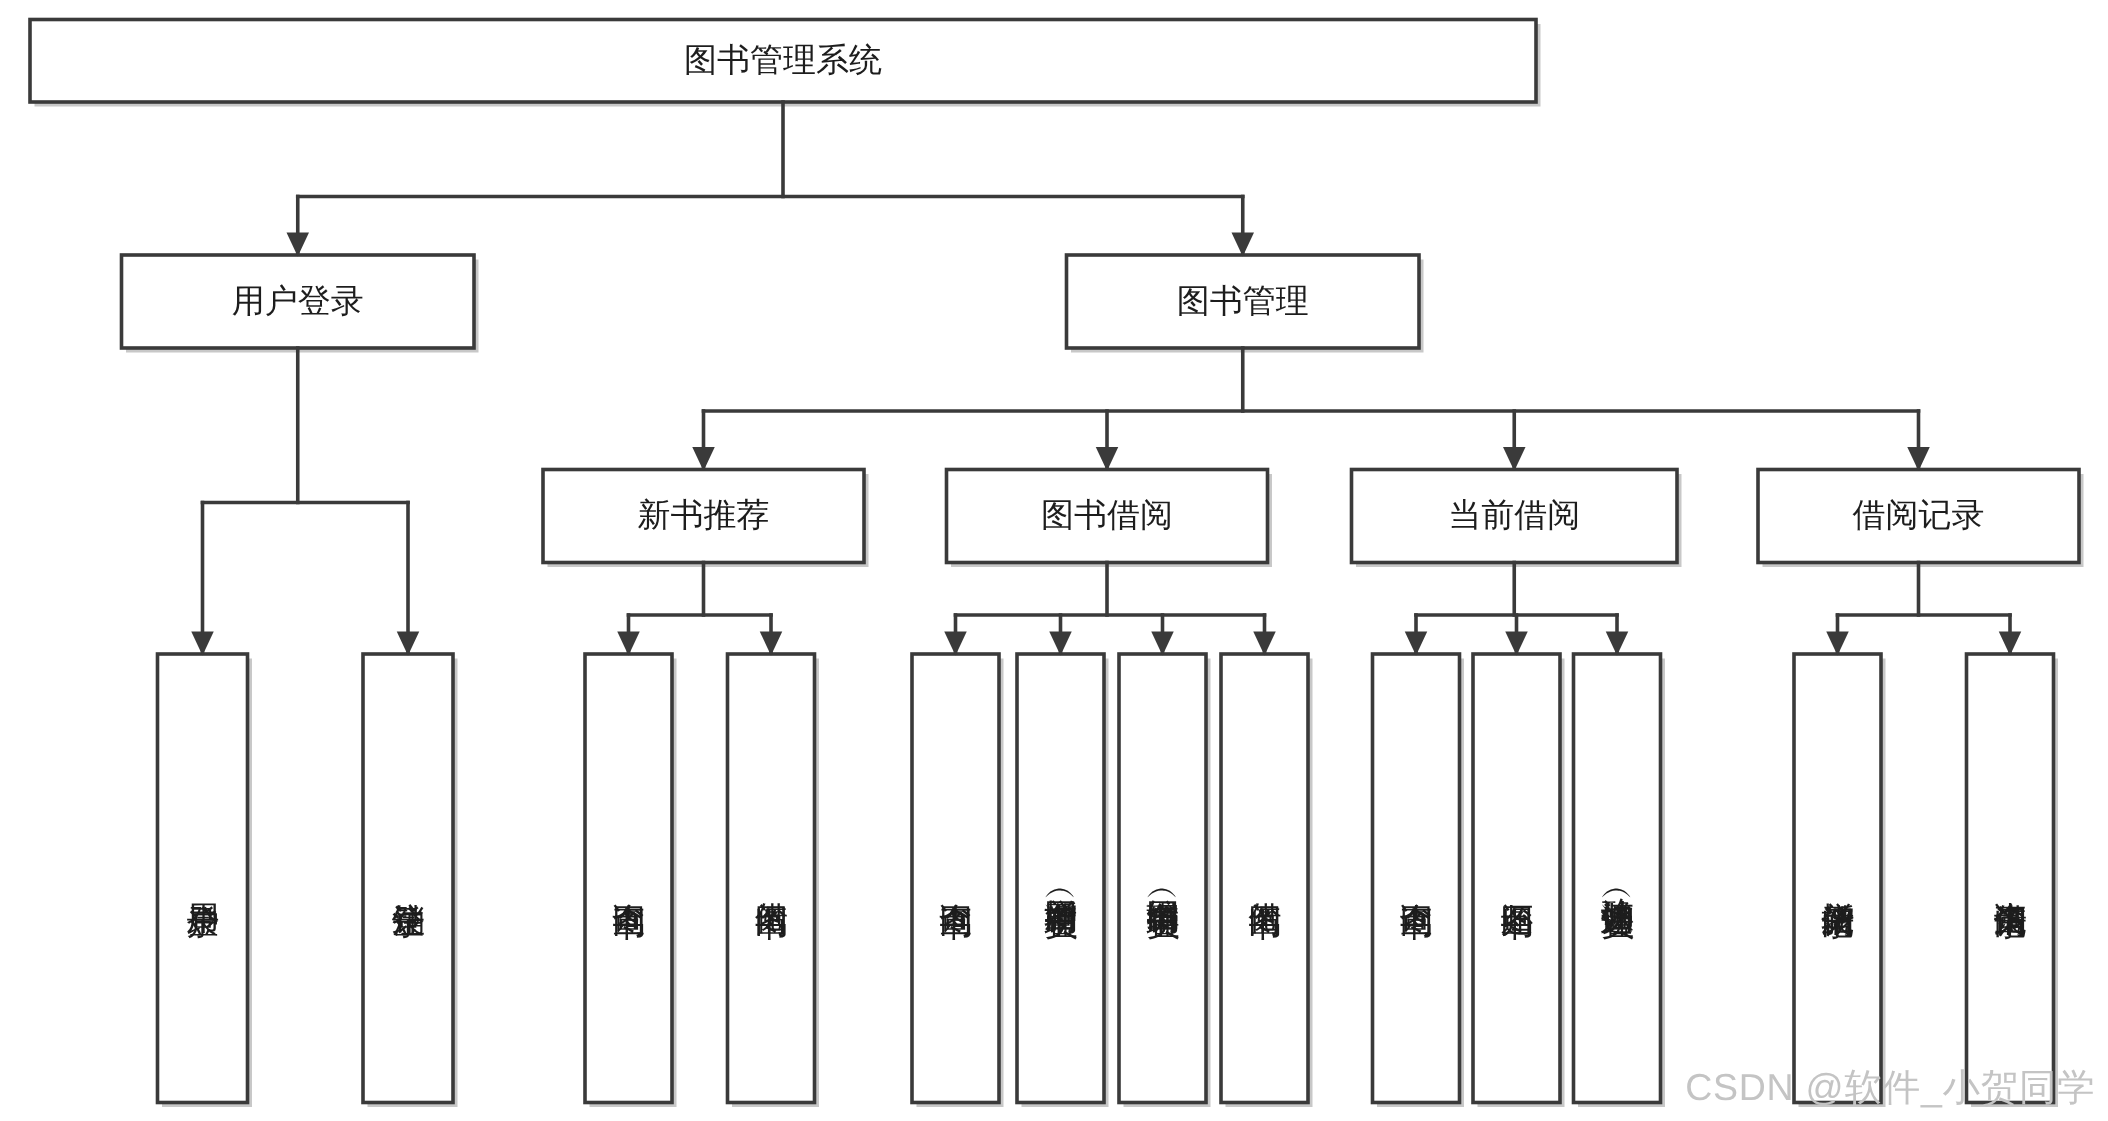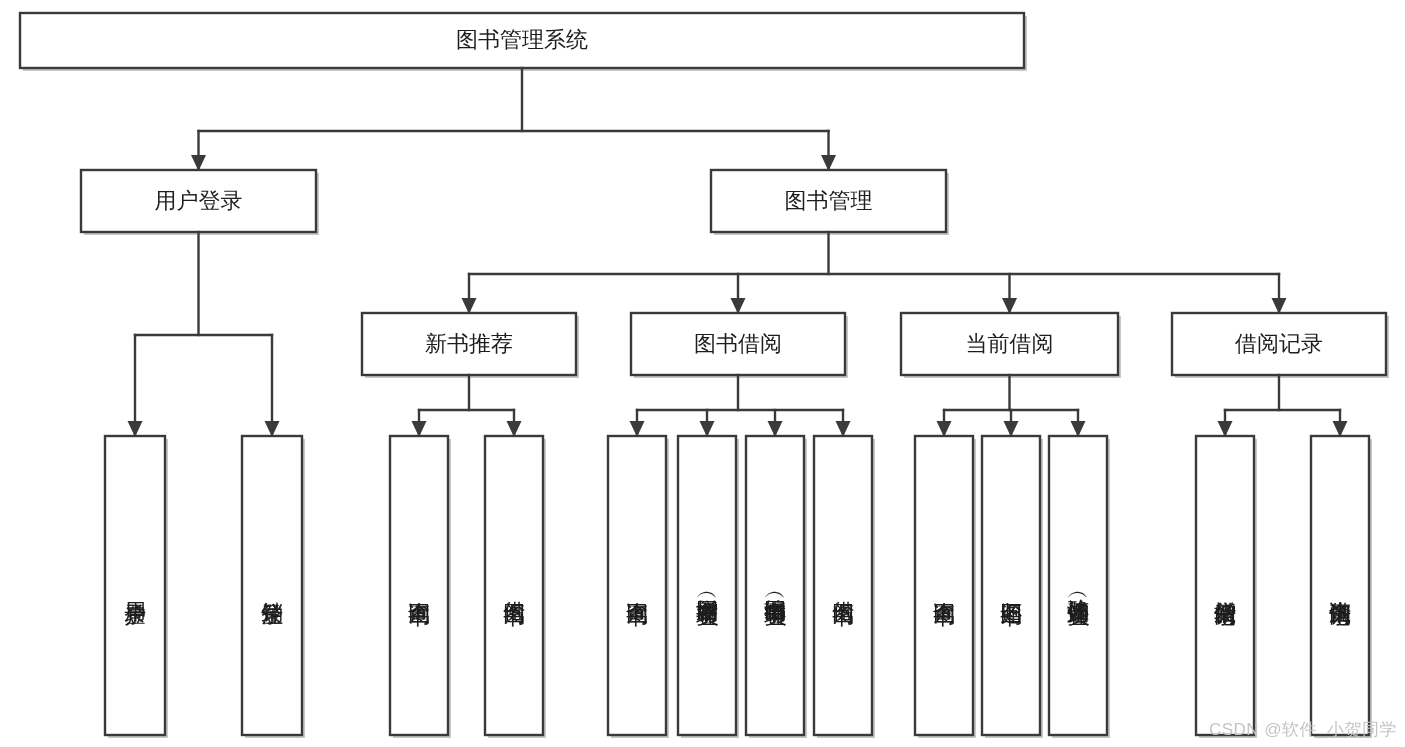--- a/index.html
+++ b/index.html
@@ -62,21 +62,21 @@
     display: flex;
     align-items: center;
     justify-content: center;
     pointer-events: none;
   }
   .watermark {
     position: absolute;
     right: 8px;
     bottom: 6px;
     font-family: "Liberation Sans", sans-serif;
-    font-size: 17px;
+    font-size: 25px;
     color: #c4c4c4;
     white-space: nowrap;
     letter-spacing: 0.5px;
     margin-top: 20px;
   }
 </style>
 </head>
 <body>
 
 <div id="diagram-root">

